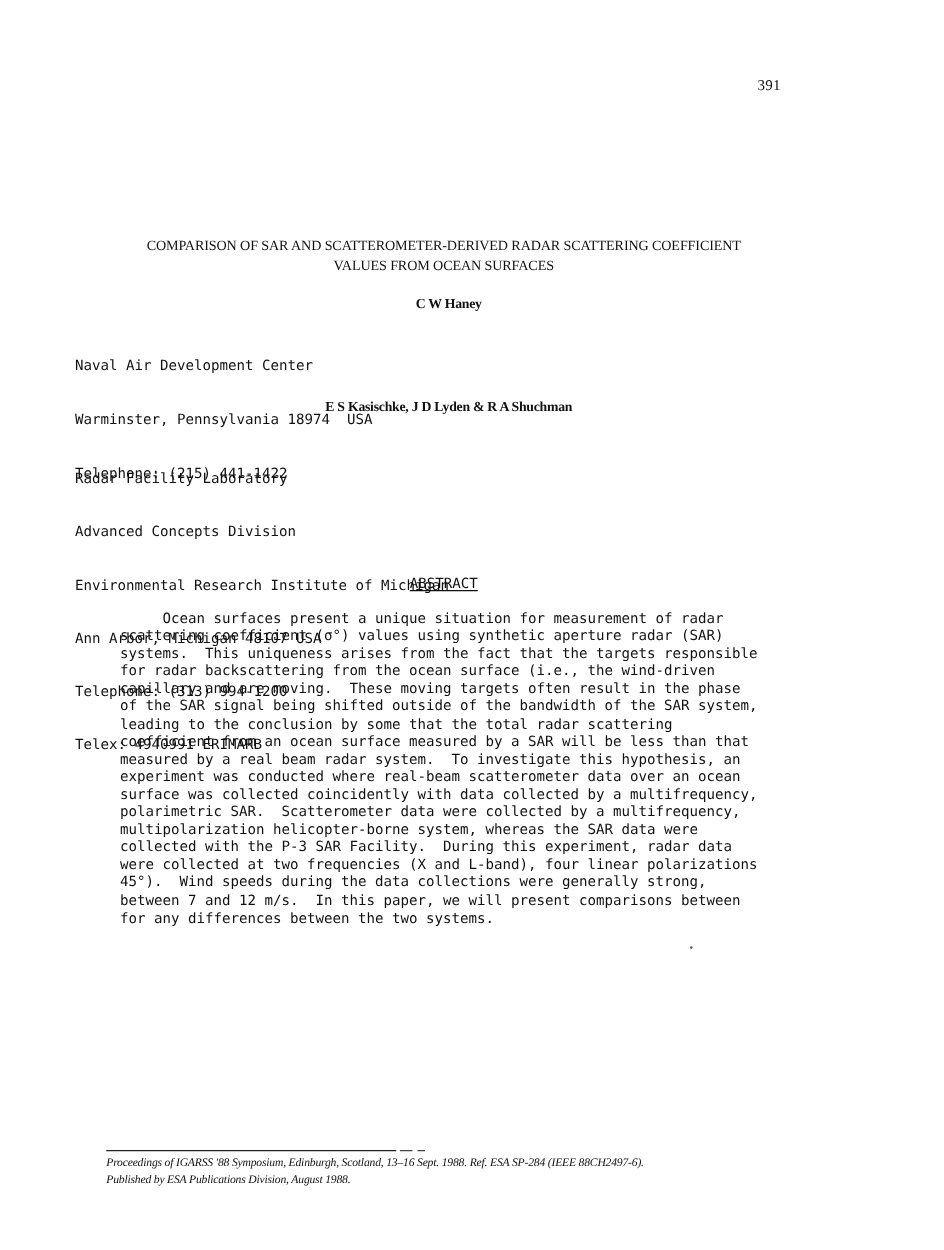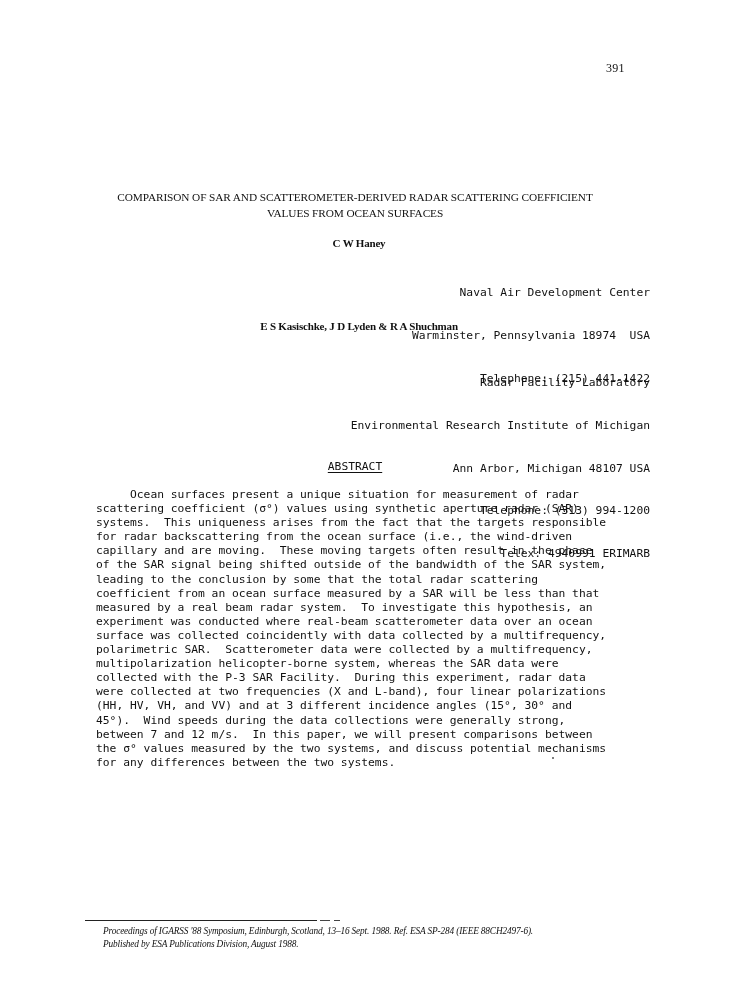--- a/index.html
+++ b/index.html
@@ -45,21 +45,21 @@
       font-weight: bold;
       font-size: 11px;
       letter-spacing: -0.2px;
     }
     .author-1 { top: 237px; }
     .author-2 { top: 320px; }
     .affil {
       position: absolute;
       left: 60px;
       width: 590px;
-      text-align: right;
+      text-align: left;
       font-family: "DejaVu Sans Mono", monospace;
       font-size: 11.3px;
       line-height: 14.2px;
       white-space: pre;
     }
     .affil-1 { top: 258px; }
     .affil-2 { top: 348px; }
     .abstract-heading {
       position: absolute;
       top: 460px;
@@ -109,21 +109,20 @@
     .footnote {
       position: absolute;
       top: 925px;
       left: 85px;
       width: 560px;
       font-family: "Liberation Serif", serif;
       font-style: italic;
       font-size: 9.3px;
       line-height: 13px;
       letter-spacing: -0.15px;
-      margin-left: 18px;
     }
     .footnote div { white-space: nowrap; }
   </style>
 </head>
 <body>
 
 <div class="page-number">391</div>
 
 <div class="title">
   <div>COMPARISON OF SAR AND SCATTEROMETER-DERIVED RADAR SCATTERING COEFFICIENT</div>
@@ -135,20 +134,21 @@
 <div class="affil affil-1">
   <div>Naval Air Development Center</div>
   <div>Warminster, Pennsylvania 18974  USA</div>
   <div>Telephone: (215) 441-1422</div>
 </div>
 
 <div class="author author-2">E S Kasischke, J D Lyden &amp; R A Shuchman</div>
 
 <div class="affil affil-2">
   <div>Radar Facility Laboratory</div>
+  <div>Advanced Concepts Division</div>
   <div>Environmental Research Institute of Michigan</div>
   <div>Ann Arbor, Michigan 48107 USA</div>
   <div>Telephone: (313) 994-1200</div>
   <div>Telex: 4940991 ERIMARB</div>
 </div>
 
 <div class="abstract-heading">
   <span>ABSTRACT</span>
 </div>
 
@@ -161,24 +161,22 @@
   <div>of the SAR signal being shifted outside of the bandwidth of the SAR system,</div>
   <div>leading to the conclusion by some that the total radar scattering</div>
   <div>coefficient from an ocean surface measured by a SAR will be less than that</div>
   <div>measured by a real beam radar system.  To investigate this hypothesis, an</div>
   <div>experiment was conducted where real-beam scatterometer data over an ocean</div>
   <div>surface was collected coincidently with data collected by a multifrequency,</div>
   <div>polarimetric SAR.  Scatterometer data were collected by a multifrequency,</div>
   <div>multipolarization helicopter-borne system, whereas the SAR data were</div>
   <div>collected with the P-3 SAR Facility.  During this experiment, radar data</div>
   <div>were collected at two frequencies (X and L-band), four linear polarizations</div>
-  <div>(HH, HV, VH, and VV) and at 3 different incidence angles (15°, 30° and</div>
   <div>45°).  Wind speeds during the data collections were generally strong,</div>
   <div>between 7 and 12 m/s.  In this paper, we will present comparisons between</div>
-  <div>the σ° values measured by the two systems, and discuss potential mechanisms</div>
   <div>for any differences between the two systems.</div>
 </div>
 
 <div class="stray-dot"></div>
 
 <div class="footnote-rule"></div>
 <div class="footnote-rule-dash" style="left:320px;width:10px;"></div>
 <div class="footnote-rule-dash" style="left:334px;width:6px;"></div>
 
 <div class="footnote">

